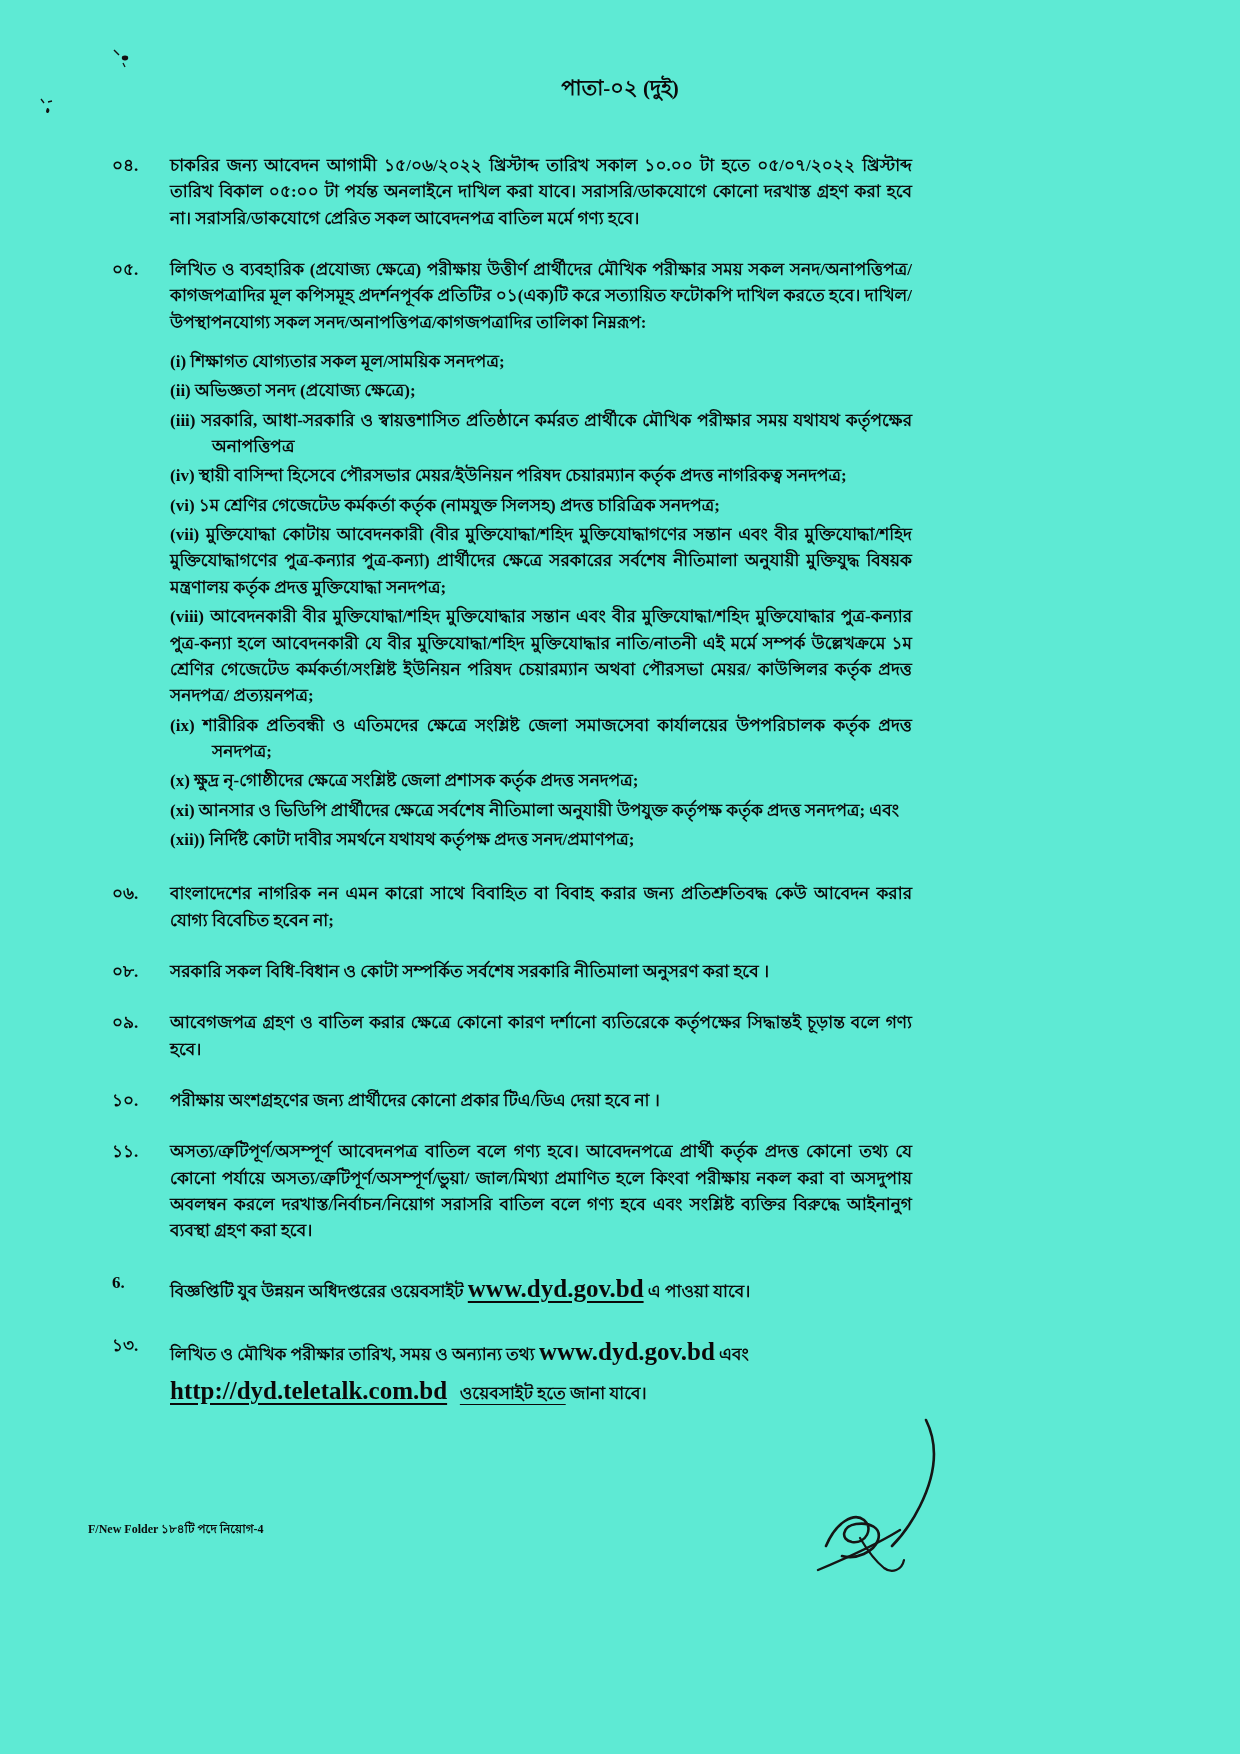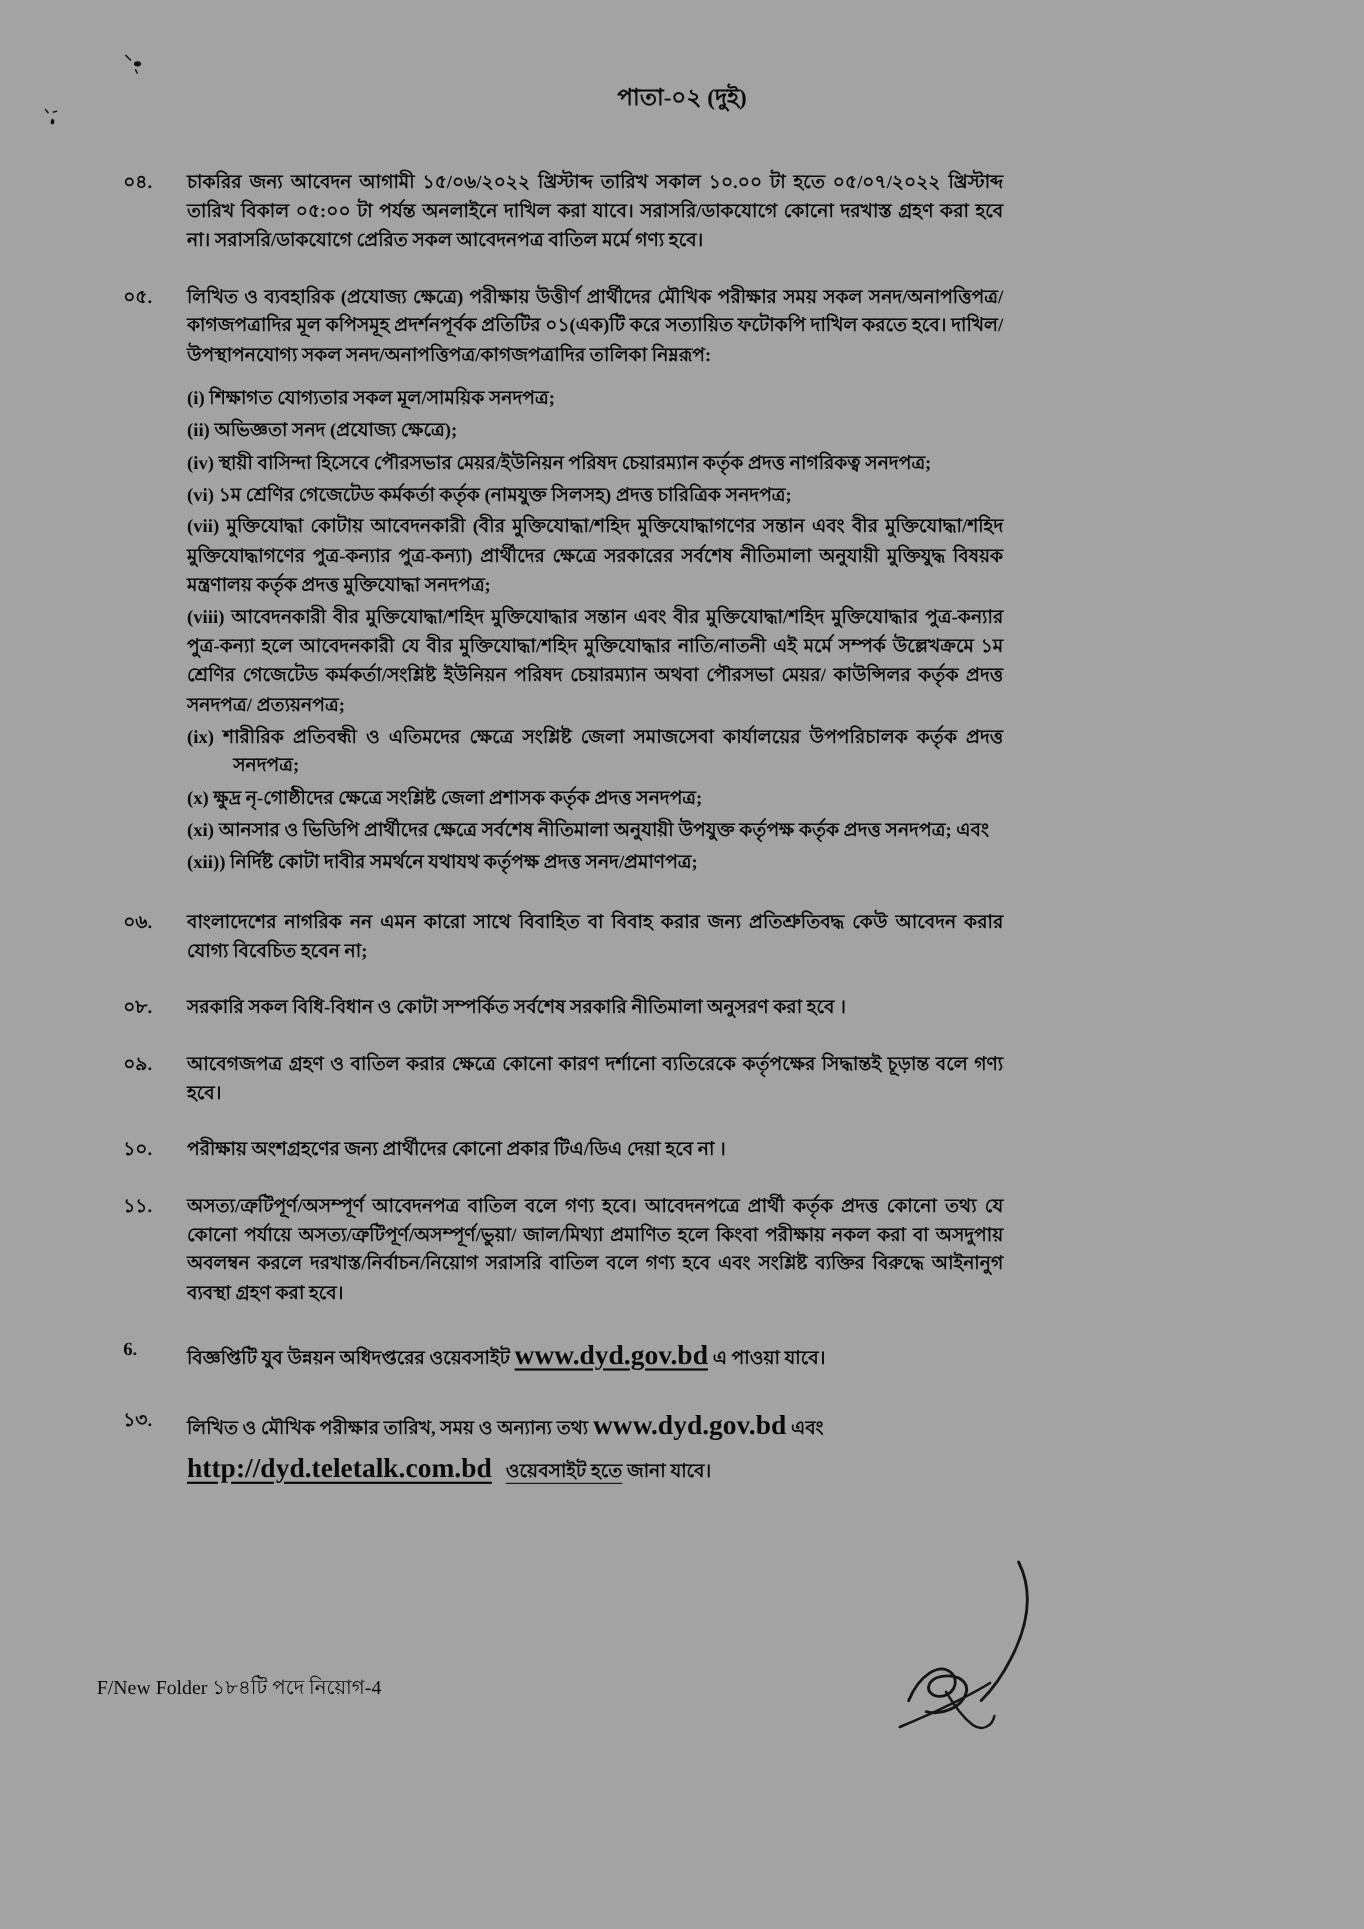--- a/index.html
+++ b/index.html
@@ -1,20 +1,20 @@
 <!DOCTYPE html>
 <html><head>
 <meta charset="utf-8">
 <style>
   html,body{margin:0;padding:0;background:#e8e8e8;}
   .page{
     position:relative;
     width:1240px;height:1754px;
     margin:0 auto;
-    background:#a3a3a3;
+    background:#5eead4;
     color:#0a0a0a;
     font-family:"Liberation Serif","DejaVu Sans",serif;
     font-weight:600;
     overflow:hidden;
   }
   .doc-title{
     padding-top:72px;
     text-align:center;
     font-size:21px;
     font-weight:700;
@@ -37,22 +37,22 @@
     font-size:25px;
     font-weight:600;
     white-space:nowrap;
   }
   .u{text-decoration:underline;text-underline-offset:4px;}
   .url.b{font-weight:800;}
   .bn-u{text-decoration:underline;text-underline-offset:5px;}
   .footer-note{
     position:absolute;
     left:88px;top:1520px;
-    font-size:18px;
-    font-weight:400;
+    font-size:12px;
+    font-weight:700;
   }
   .signature{position:absolute;left:808px;top:1418px;}
   .ink{position:absolute;}
   .ink.m1{left:112px;top:48px;}
   .ink.m2{left:38px;top:96px;}
 </style>
 </head>
 <body>
 
 <div class="page">
@@ -76,20 +76,21 @@
       <div class="item-body">চাকরির জন্য আবেদন আগামী ১৫/০৬/২০২২ খ্রিস্টাব্দ তারিখ সকাল ১০.০০ টা হতে ০৫/০৭/২০২২ খ্রিস্টাব্দ তারিখ বিকাল ০৫:০০ টা পর্যন্ত অনলাইনে দাখিল করা যাবে। সরাসরি/ডাকযোগে কোনো দরখাস্ত গ্রহণ করা হবে না। সরাসরি/ডাকযোগে প্রেরিত সকল আবেদনপত্র বাতিল মর্মে গণ্য হবে।</div>
     </div>
 
     <div class="item">
       <div class="item-no">০৫.</div>
       <div class="item-body">
         <div>লিখিত ও ব্যবহারিক (প্রযোজ্য ক্ষেত্রে) পরীক্ষায় উত্তীর্ণ প্রার্থীদের মৌখিক পরীক্ষার সময় সকল সনদ/অনাপত্তিপত্র/ কাগজপত্রাদির মূল কপিসমূহ প্রদর্শনপূর্বক প্রতিটির ০১(এক)টি করে সত্যায়িত ফটোকপি দাখিল করতে হবে। দাখিল/উপস্থাপনযোগ্য সকল সনদ/অনাপত্তিপত্র/কাগজপত্রাদির তালিকা নিম্নরূপ:</div>
         <div class="sub-list">
           <div class="sub-item hang"><span class="sub-label">(i)</span> <span>শিক্ষাগত যোগ্যতার সকল মূল/সাময়িক সনদপত্র;</span></div>
           <div class="sub-item hang"><span class="sub-label">(ii)</span> <span>অভিজ্ঞতা সনদ (প্রযোজ্য ক্ষেত্রে);</span></div>
+          <div class="sub-item hang"><span class="sub-label">(iii)</span> <span>সরকারি, আধা-সরকারি ও স্বায়ত্তশাসিত প্রতিষ্ঠানে কর্মরত প্রার্থীকে মৌখিক পরীক্ষার সময় যথাযথ কর্তৃপক্ষের অনাপত্তিপত্র</span></div>
           <div class="sub-item hang"><span class="sub-label">(iv)</span> <span>স্থায়ী বাসিন্দা হিসেবে পৌরসভার মেয়র/ইউনিয়ন পরিষদ চেয়ারম্যান কর্তৃক প্রদত্ত নাগরিকত্ব সনদপত্র;</span></div>
           <div class="sub-item hang"><span class="sub-label">(vi)</span> <span>১ম শ্রেণির গেজেটেড কর্মকর্তা কর্তৃক (নামযুক্ত সিলসহ) প্রদত্ত চারিত্রিক সনদপত্র;</span></div>
           <div class="sub-item"><span class="sub-label">(vii)</span> <span>মুক্তিযোদ্ধা কোটায় আবেদনকারী (বীর মুক্তিযোদ্ধা/শহিদ মুক্তিযোদ্ধাগণের সন্তান এবং বীর মুক্তিযোদ্ধা/শহিদ মুক্তিযোদ্ধাগণের পুত্র-কন্যার পুত্র-কন্যা) প্রার্থীদের ক্ষেত্রে সরকারের সর্বশেষ নীতিমালা অনুযায়ী মুক্তিযুদ্ধ বিষয়ক মন্ত্রণালয় কর্তৃক প্রদত্ত মুক্তিযোদ্ধা সনদপত্র;</span></div>
           <div class="sub-item"><span class="sub-label">(viii)</span> <span>আবেদনকারী বীর মুক্তিযোদ্ধা/শহিদ মুক্তিযোদ্ধার সন্তান এবং বীর মুক্তিযোদ্ধা/শহিদ মুক্তিযোদ্ধার পুত্র-কন্যার পুত্র-কন্যা হলে আবেদনকারী যে বীর মুক্তিযোদ্ধা/শহিদ মুক্তিযোদ্ধার নাতি/নাতনী এই মর্মে সম্পর্ক উল্লেখক্রমে ১ম শ্রেণির গেজেটেড কর্মকর্তা/সংশ্লিষ্ট ইউনিয়ন পরিষদ চেয়ারম্যান অথবা পৌরসভা মেয়র/ কাউন্সিলর কর্তৃক প্রদত্ত সনদপত্র/ প্রত্যয়নপত্র;</span></div>
           <div class="sub-item hang"><span class="sub-label">(ix)</span> <span>শারীরিক প্রতিবন্ধী ও এতিমদের ক্ষেত্রে সংশ্লিষ্ট জেলা সমাজসেবা কার্যালয়ের উপপরিচালক কর্তৃক প্রদত্ত সনদপত্র;</span></div>
           <div class="sub-item hang"><span class="sub-label">(x)</span> <span>ক্ষুদ্র নৃ-গোষ্ঠীদের ক্ষেত্রে সংশ্লিষ্ট জেলা প্রশাসক কর্তৃক প্রদত্ত সনদপত্র;</span></div>
           <div class="sub-item hang"><span class="sub-label">(xi)</span> <span>আনসার ও ভিডিপি প্রার্থীদের ক্ষেত্রে সর্বশেষ নীতিমালা অনুযায়ী উপযুক্ত কর্তৃপক্ষ কর্তৃক প্রদত্ত সনদপত্র; এবং</span></div>
           <div class="sub-item hang"><span class="sub-label">(xii))</span> <span>নির্দিষ্ট কোটা দাবীর সমর্থনে যথাযথ কর্তৃপক্ষ প্রদত্ত সনদ/প্রমাণপত্র;</span></div>
         </div>
       </div>

